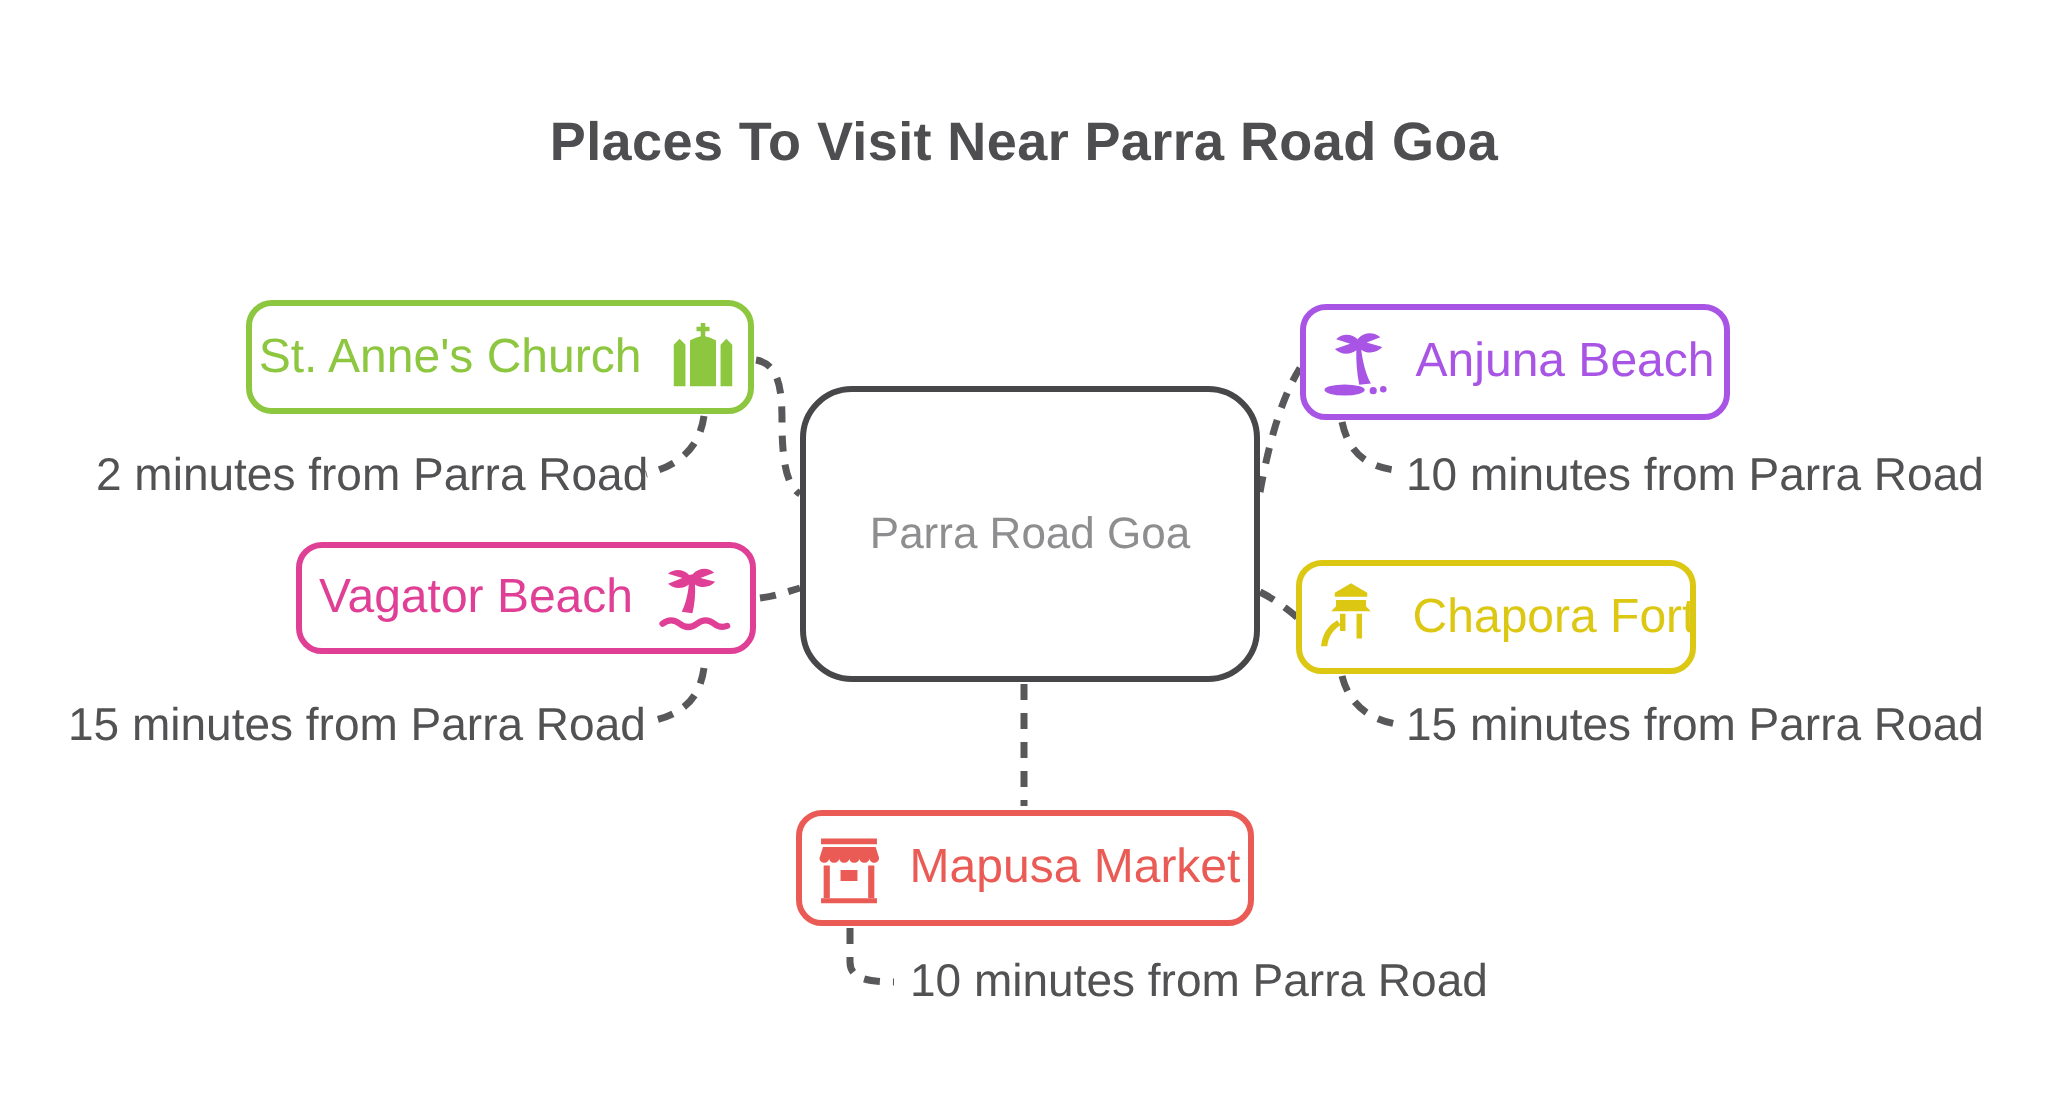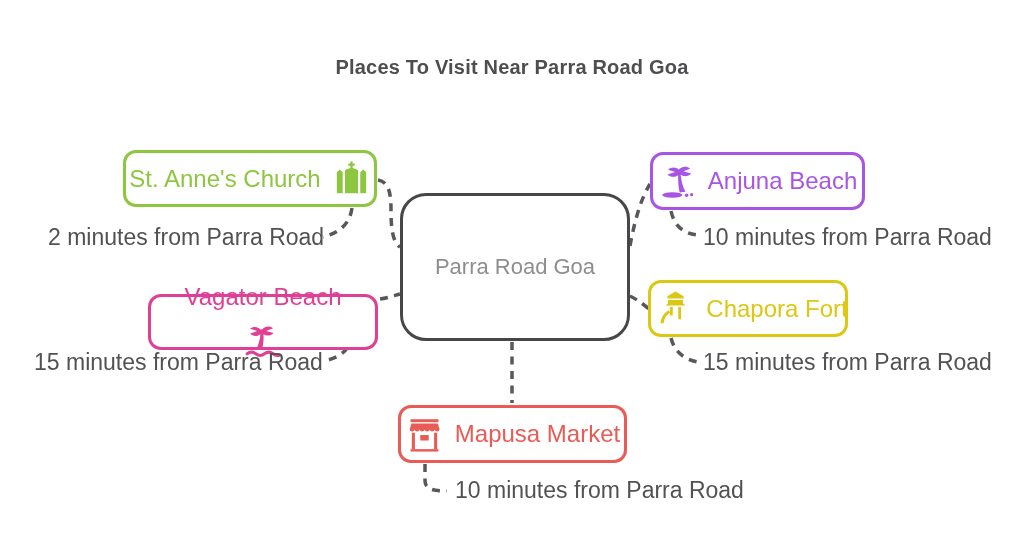--- a/index.html
+++ b/index.html
@@ -3,39 +3,39 @@
 <meta charset="utf-8">
 <style>
   * { margin:0; padding:0; box-sizing:border-box; }
   html,body { background:#fff; }
   .stage {
     position:relative; width:1024px; height:560px; overflow:hidden;
     background:#fff; font-family:"Liberation Sans", sans-serif;
   }
   .title {
     position:absolute; top:56px; left:0; width:1024px;
-    text-align:center; font-size:20px; font-weight:700;
+    text-align:center; font-size:27px; font-weight:700;
     color:var(--c,#4e4e50); letter-spacing:.2px;
   }
   .connectors { position:absolute; left:0; top:0; }
   .connectors path {
     fill:none; stroke:var(--c,#58585a); stroke-width:3.5;
     stroke-dasharray:8 6.5; stroke-linecap:butt;
   }
   .pnode {
     position:absolute; display:flex; align-items:center; justify-content:center;
     gap:11px; border:3px solid var(--c,#333); border-radius:13px;
     color:var(--c,#333); background:#fff; padding:0 14px;
   }
   .pnode .label { font-size:24px; font-weight:400; white-space:nowrap; }
   .pnode .icon { display:flex; align-items:center; }
   .pnode .icon svg { width:39px; height:39px; fill:currentColor; }
   .node-church  { left:123px; top:150px; width:254px; height:57px; }
   .node-anjuna  { left:650px; top:152px; width:215px; height:58px; }
-  .node-vagator { left:148px; top:294px; width:230px; height:56px;flex-direction:column; }
+  .node-vagator { left:148px; top:271px; width:230px; height:56px; }
   .node-chapora { left:648px; top:280px; width:200px; height:57px;padding-left:22px; }
   .node-mapusa  { left:398px; top:405px; width:229px; height:58px; }
   .node-central {
     left:400px; top:193px; width:230px; height:148px;
     border-radius:26px; border-width:3.5px;
   }
   .node-central .label { font-size:22px; color:var(--tc,#8e8e90); }
   .caption {
     position:absolute; font-size:23px; font-weight:400;
     color:var(--c,#525254); white-space:nowrap;

